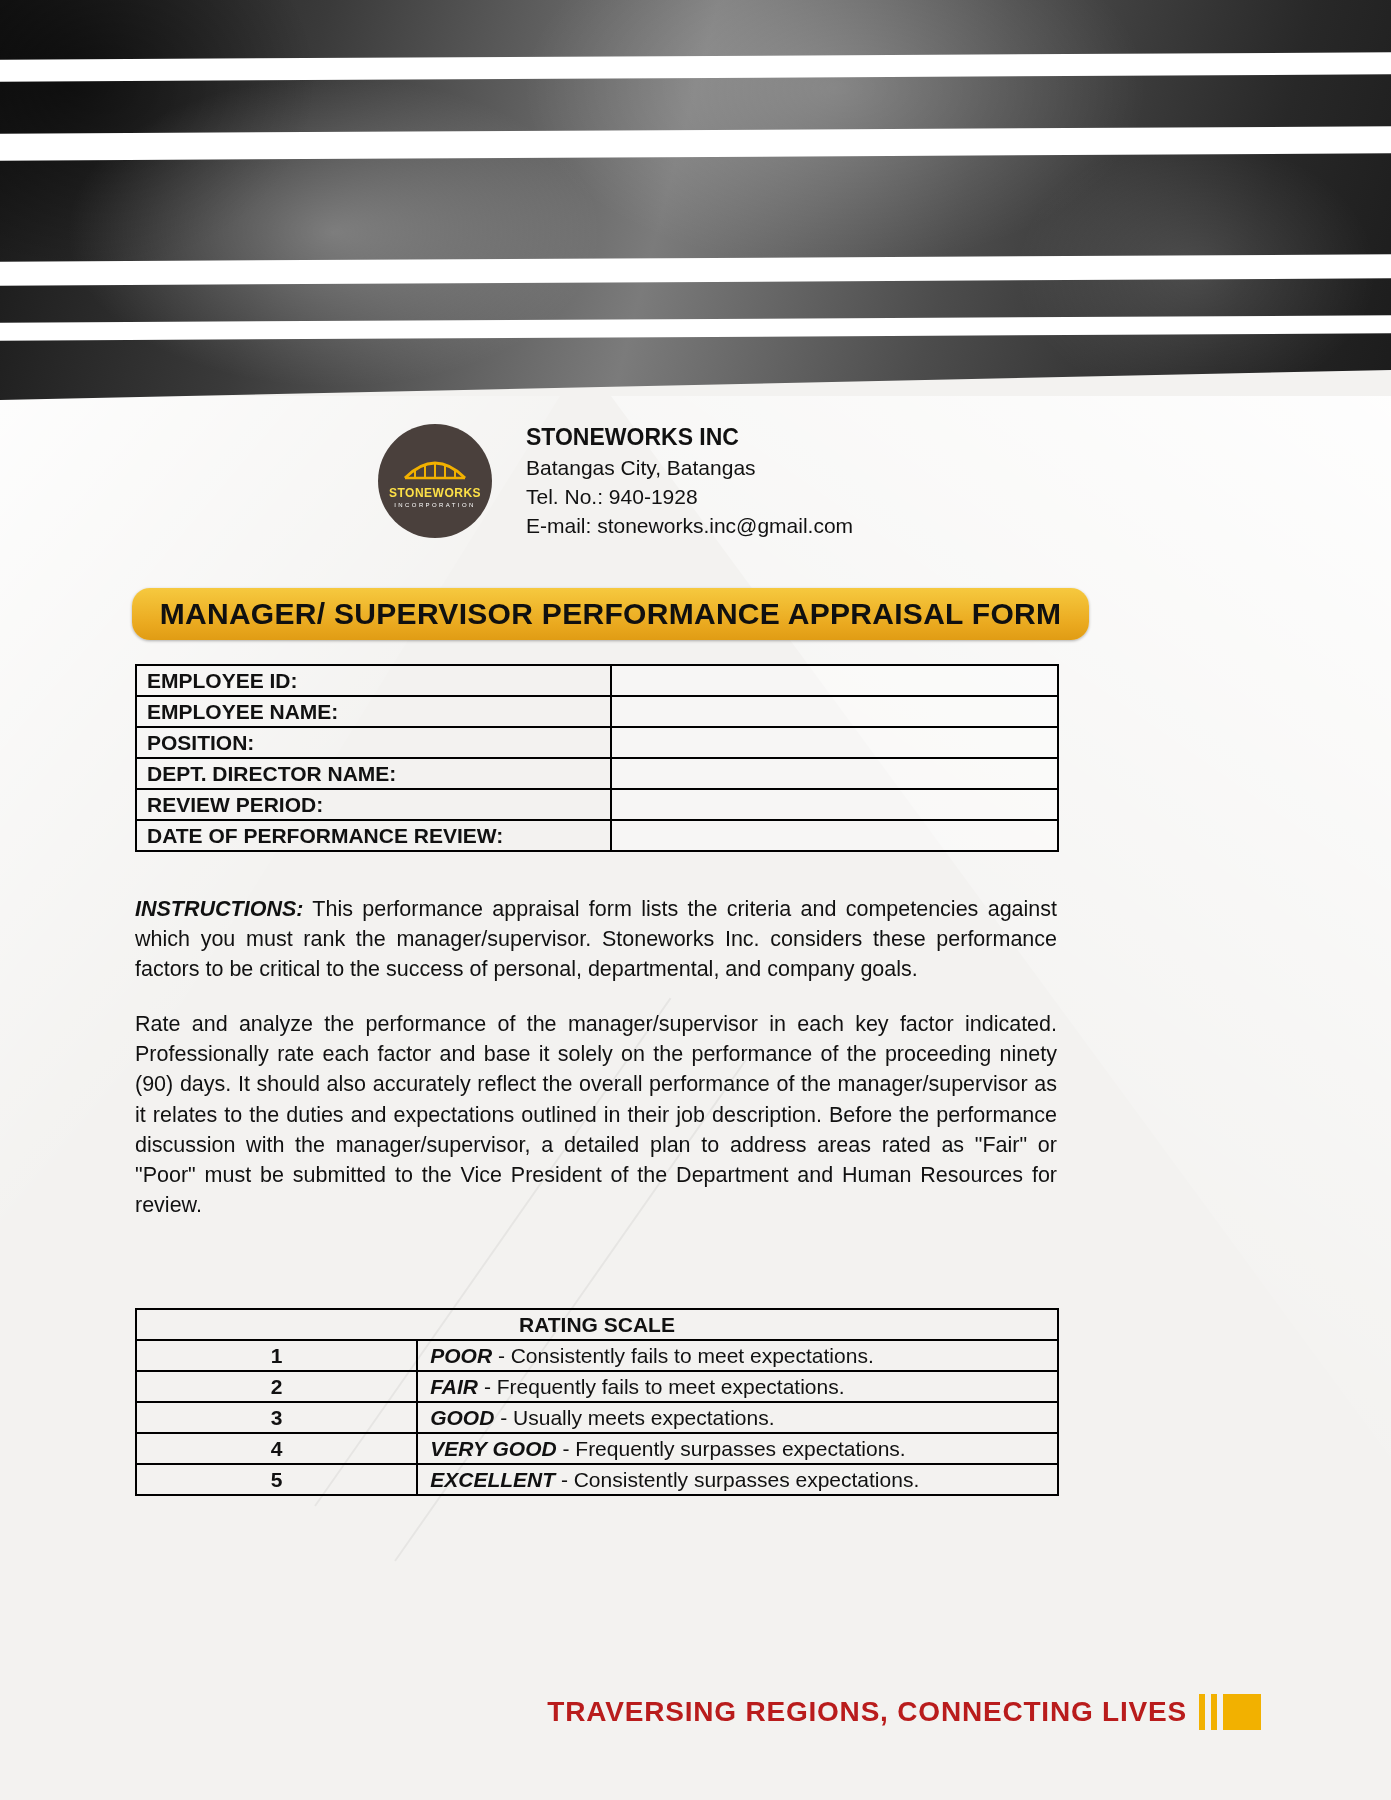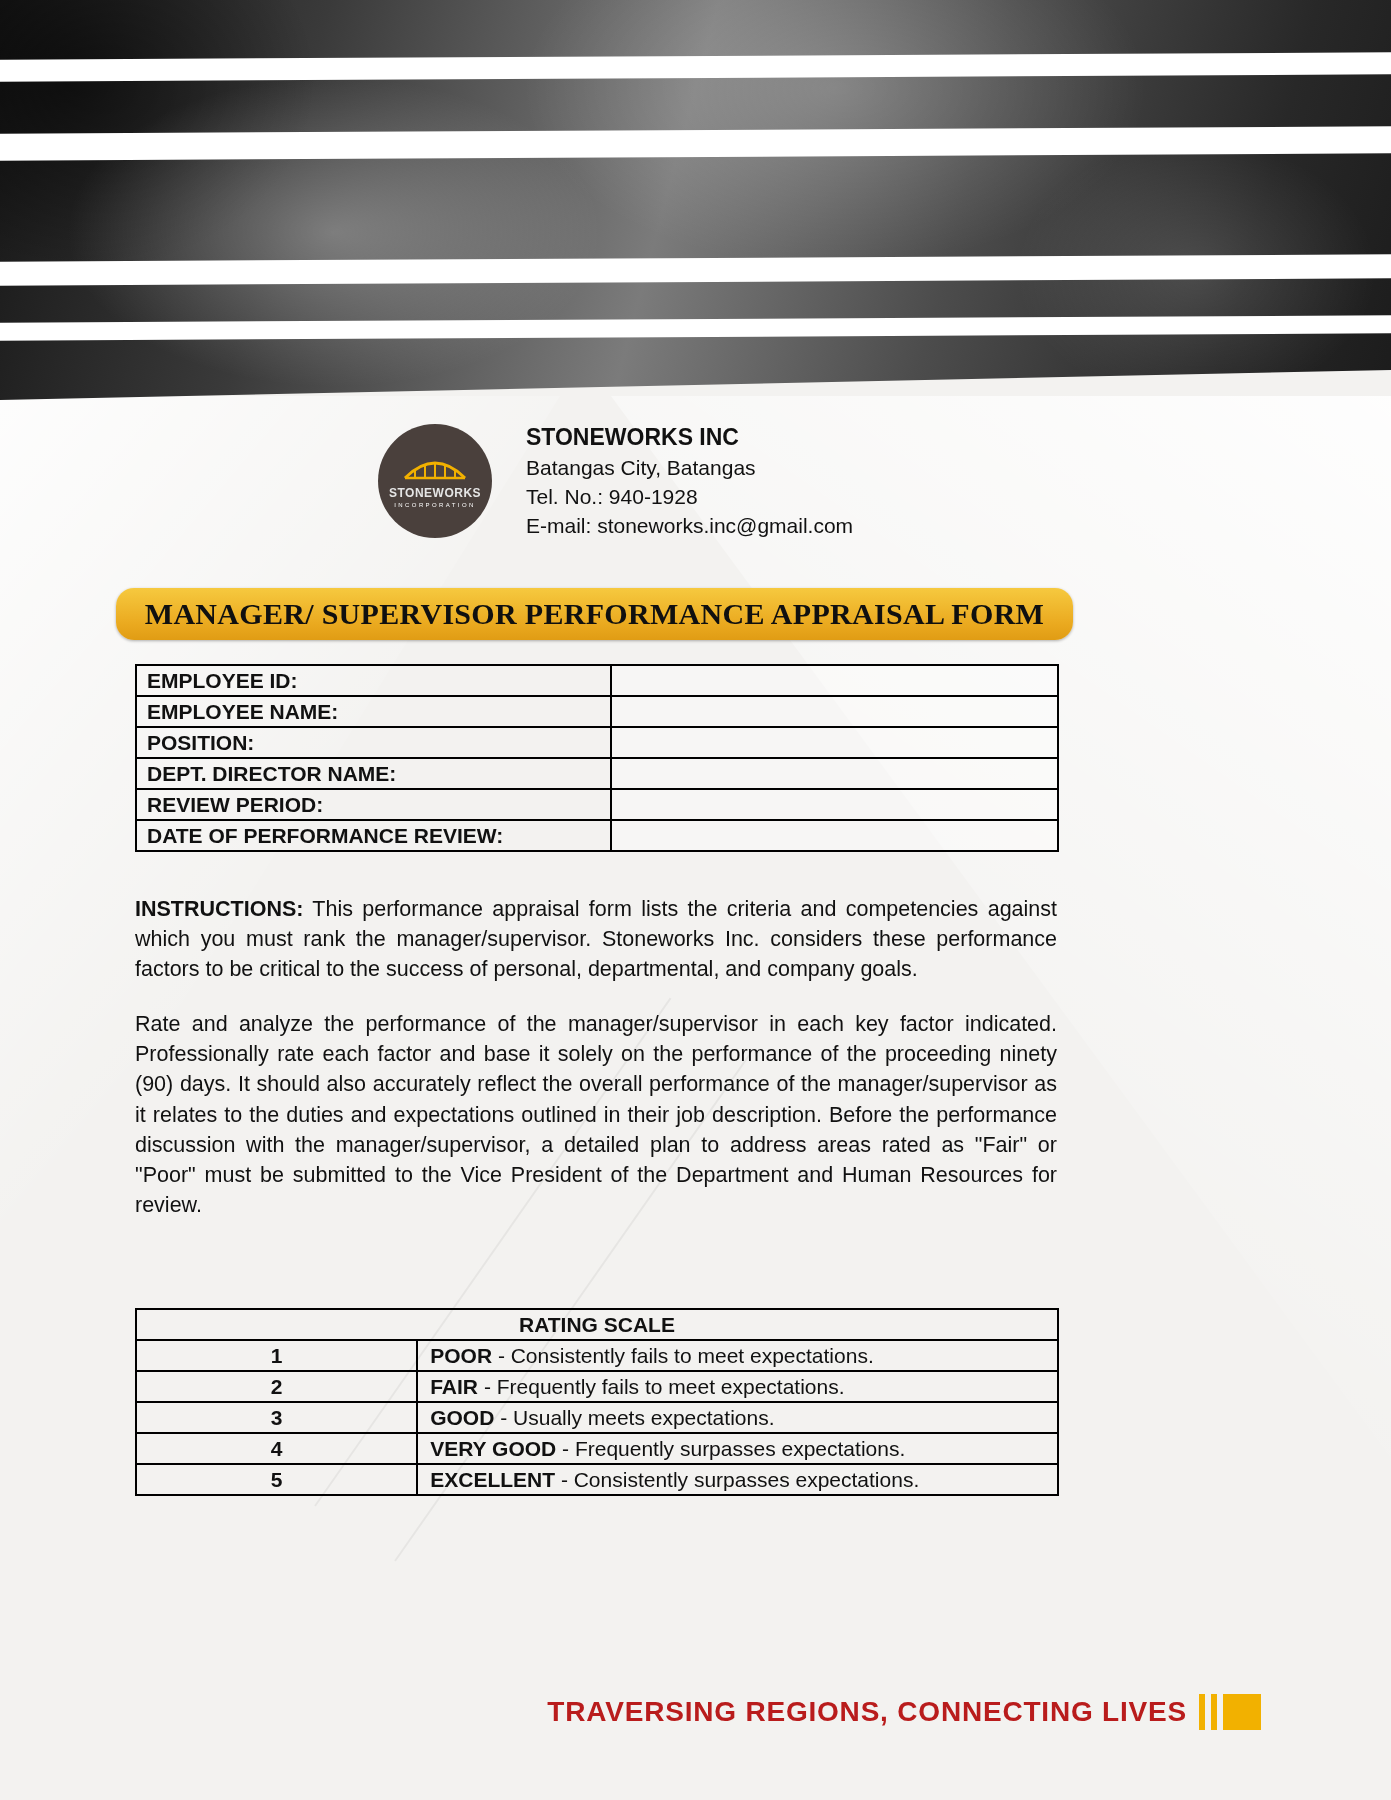--- a/index.html
+++ b/index.html
@@ -53,33 +53,33 @@
   .stripe-4 { top: 319px; height: 18px; }
 
   
   .company { position: absolute; top: 424px; left: 378px; z-index: 3; display: flex; align-items: center; gap: 34px; }
   .logo-circle {
     width: 114px; height: 114px; border-radius: 50%;
     background: #4a403c;
     display: flex; flex-direction: column; align-items: center; justify-content: center;
     flex: 0 0 auto;
   }
-  .logo-wordmark { color: #e5e5e5; font-weight: bold; font-size: 12px; letter-spacing: 0.5px; margin-top: 2px; }
+  .logo-wordmark { color: #fde047; font-weight: bold; font-size: 12px; letter-spacing: 0.5px; margin-top: 2px; }
   .logo-subtext  { color: #ffffff; font-size: 6px; letter-spacing: 2.4px; margin-top: 2px; }
   .company-text { display: flex; flex-direction: column; gap: 5px; }
   .company-name { font-size: 23px; font-weight: bold; }
   .company-line { font-size: 21px; }
 
   
   .title-banner {
-    position: absolute; top: 588px; left: 116px; width: 957px; height: 52px; z-index: 3;
+    position: absolute; top: 588px; left: 132px; width: 957px; height: 52px; z-index: 3;
     border-radius: 18px;
     background: linear-gradient(180deg, #f6c93f 0%, #eaa91f 70%, #e09c14 100%);
     box-shadow: 0 1px 3px rgba(0,0,0,0.3);
-    display: flex; align-items: center; justify-content: center; font-family: Liberation Serif, serif;
+    display: flex; align-items: center; justify-content: center;
   }
   .title-banner .title-text { font-size: 30px; font-weight: bold; letter-spacing: 0.3px; color: #101010; }
 
   
   table { border-collapse: collapse; z-index: 3; background: transparent; }
   .emp-table { position: absolute; top: 664px; left: 135px; width: 924px; padding-left: 32px; }
   .emp-table td { border: 2px solid #000; font-size: 21px; padding: 2px 10px; height: 25px; }
   .emp-table td.lbl { font-weight: bold; width: 51.5%; }
   .emp-table td.val { background: rgba(255,255,255,0.35); }
 
@@ -88,21 +88,21 @@
   .rating-table td.rs-head { text-align: center; font-weight: bold; }
   .rating-table td.rs-num { width: 30.5%; text-align: center; font-weight: bold; }
 
   
   .instructions {
     position: absolute; top: 894px; left: 135px; width: 922px; z-index: 3;
     font-size: 21.5px; line-height: 1.40; text-align: justify;
   }
   .instructions p { margin: 0; }
   .instructions p + p { margin-top: 25px; }
-  .b { font-weight: bold; }
+  .b { font-weight: bold; font-style: italic; }
 
   
   .footer {
     position: absolute; top: 1694px; right: 130px; z-index: 3;
     display: flex; align-items: center; gap: 12px;
   }
   .tagline { color: #b91c1c; font-size: 28px; font-weight: bold; letter-spacing: 0.8px; }
   .accent-bars { display: flex; align-items: center; gap: 6px; }
   .accent-bar { width: 6px; height: 36px; background: #f2b100; }
   .accent-square { width: 38px; height: 36px; background: #f2b100; }

